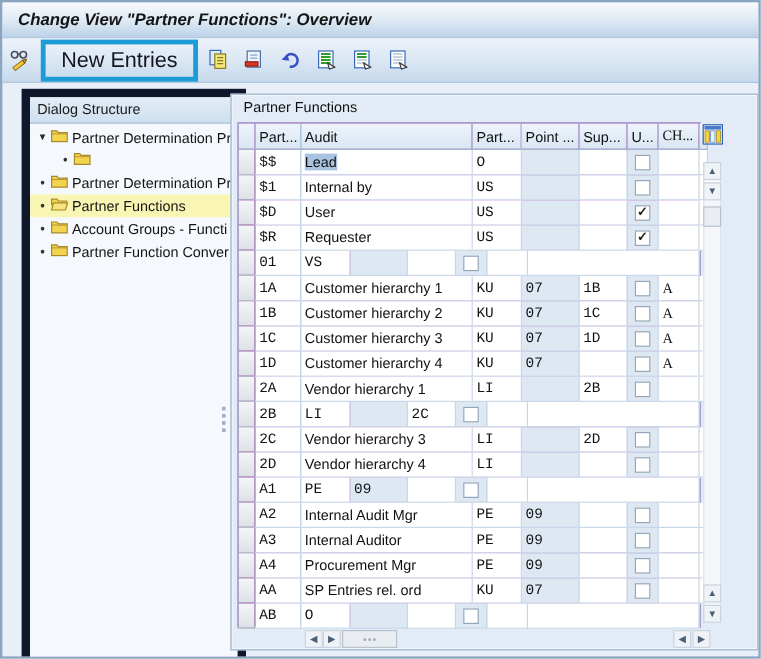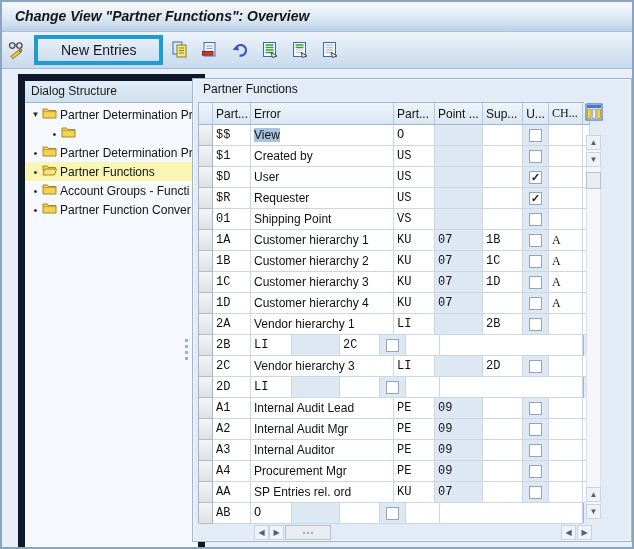--- a/index.html
+++ b/index.html
@@ -12,21 +12,21 @@
     border-bottom:1px solid #a9c0d8;
     font-size:14px;font-weight:bold;font-style:italic;color:#151515;white-space:nowrap;}
 
   
   .toolbar{position:relative;height:36px;display:flex;align-items:center;
     background:linear-gradient(180deg,#edf3fa 0%,#d9e6f3 55%,#c6d9ec 100%);
     border-bottom:1px solid #a3bbd4;}
   .tb-icon{width:24px;height:24px;display:flex;align-items:center;justify-content:center;margin:0 3px;}
   .hl-box{border:4px solid #1c9bd7;margin:0 2px;background:transparent;}
   .new-entries{display:block;border:0;background:transparent;font-family:"Liberation Sans",sans-serif;
-    font-size:14px;color:#15151f;padding:3px 23px;cursor:pointer;white-space:nowrap;}
+    font-size:18px;color:#15151f;padding:3px 13px;cursor:pointer;white-space:nowrap;}
 
   
   .content{position:absolute;left:0;top:66px;right:0;bottom:0;}
 
   
   .sidebar{position:absolute;left:16px;top:6px;width:173px;height:468px;
     border:7px solid #0f172a;background:#f5f8fc;overflow:hidden;}
   .sb-header{height:21px;line-height:21px;padding-left:6px;font-size:12px;color:#1a1a1a;
     background:linear-gradient(180deg,#e2edf7,#cfe0ef);border-bottom:1px solid #9fb6ce;}
   .tree{padding-top:2px;}
@@ -235,50 +235,50 @@
       </div>
 
     <div class="panel">
       <div class="panel-title">Partner Functions</div>
 
       <div class="gridwrap">
         <div class="grid">
           <div class="trow hrow">
             <div class="cell hcell c-sel"></div>
             <div class="cell hcell c-part">Part...</div>
-            <div class="cell hcell c-name">Error</div>
+            <div class="cell hcell c-name">Audit</div>
             <div class="cell hcell c-part2">Part...</div>
             <div class="cell hcell c-err">Point ...</div>
             <div class="cell hcell c-sup">Sup...</div>
             <div class="cell hcell c-u">U...</div>
             <div class="cell hcell c-ch">CH...</div>
             <div class="cell hcell c-fill"></div>
           </div>
           <div>
   <div class="trow">
     <div class="cell selcell c-sel"></div>
     <div class="cell c-part code">$$</div>
     <div class="cell c-name">
-                  <span class="sel">View</span>
+                  <span class="sel">Lead</span>
                 </div>
     <div class="cell c-part2 code">O</div>
     <div class="cell c-err ro code"></div>
     <div class="cell c-sup code"></div>
     <div class="cell c-u ro">
                   <span class="cb"></span>
                 </div>
     <div class="cell c-ch code"></div>
     <div class="cell c-fill"></div>
   </div>
 
   <div class="trow">
     <div class="cell selcell c-sel"></div>
     <div class="cell c-part code">$1</div>
     <div class="cell c-name">
-                  <span>Created by</span>
+                  <span>Internal by</span>
                 </div>
     <div class="cell c-part2 code">US</div>
     <div class="cell c-err ro code"></div>
     <div class="cell c-sup code"></div>
     <div class="cell c-u ro">
                   <span class="cb"></span>
                 </div>
     <div class="cell c-ch code"></div>
     <div class="cell c-fill"></div>
   </div>
@@ -311,23 +311,20 @@
     <div class="cell c-u ro">
                   <span class="cb checked"></span>
                 </div>
     <div class="cell c-ch code"></div>
     <div class="cell c-fill"></div>
   </div>
 
   <div class="trow">
     <div class="cell selcell c-sel"></div>
     <div class="cell c-part code">01</div>
-    <div class="cell c-name">
-                  <span>Shipping Point</span>
-                </div>
     <div class="cell c-part2 code">VS</div>
     <div class="cell c-err ro code"></div>
     <div class="cell c-sup code"></div>
     <div class="cell c-u ro">
                   <span class="cb"></span>
                 </div>
     <div class="cell c-ch code"></div>
     <div class="cell c-fill"></div>
   </div>
 
@@ -436,36 +433,36 @@
     <div class="cell c-u ro">
                   <span class="cb"></span>
                 </div>
     <div class="cell c-ch code"></div>
     <div class="cell c-fill"></div>
   </div>
 
   <div class="trow">
     <div class="cell selcell c-sel"></div>
     <div class="cell c-part code">2D</div>
+    <div class="cell c-name">
+                  <span>Vendor hierarchy 4</span>
+                </div>
     <div class="cell c-part2 code">LI</div>
     <div class="cell c-err ro code"></div>
     <div class="cell c-sup code"></div>
     <div class="cell c-u ro">
                   <span class="cb"></span>
                 </div>
     <div class="cell c-ch code"></div>
     <div class="cell c-fill"></div>
   </div>
 
   <div class="trow">
     <div class="cell selcell c-sel"></div>
     <div class="cell c-part code">A1</div>
-    <div class="cell c-name">
-                  <span>Internal Audit Lead</span>
-                </div>
     <div class="cell c-part2 code">PE</div>
     <div class="cell c-err ro code">09</div>
     <div class="cell c-sup code"></div>
     <div class="cell c-u ro">
                   <span class="cb"></span>
                 </div>
     <div class="cell c-ch code"></div>
     <div class="cell c-fill"></div>
   </div>
 

